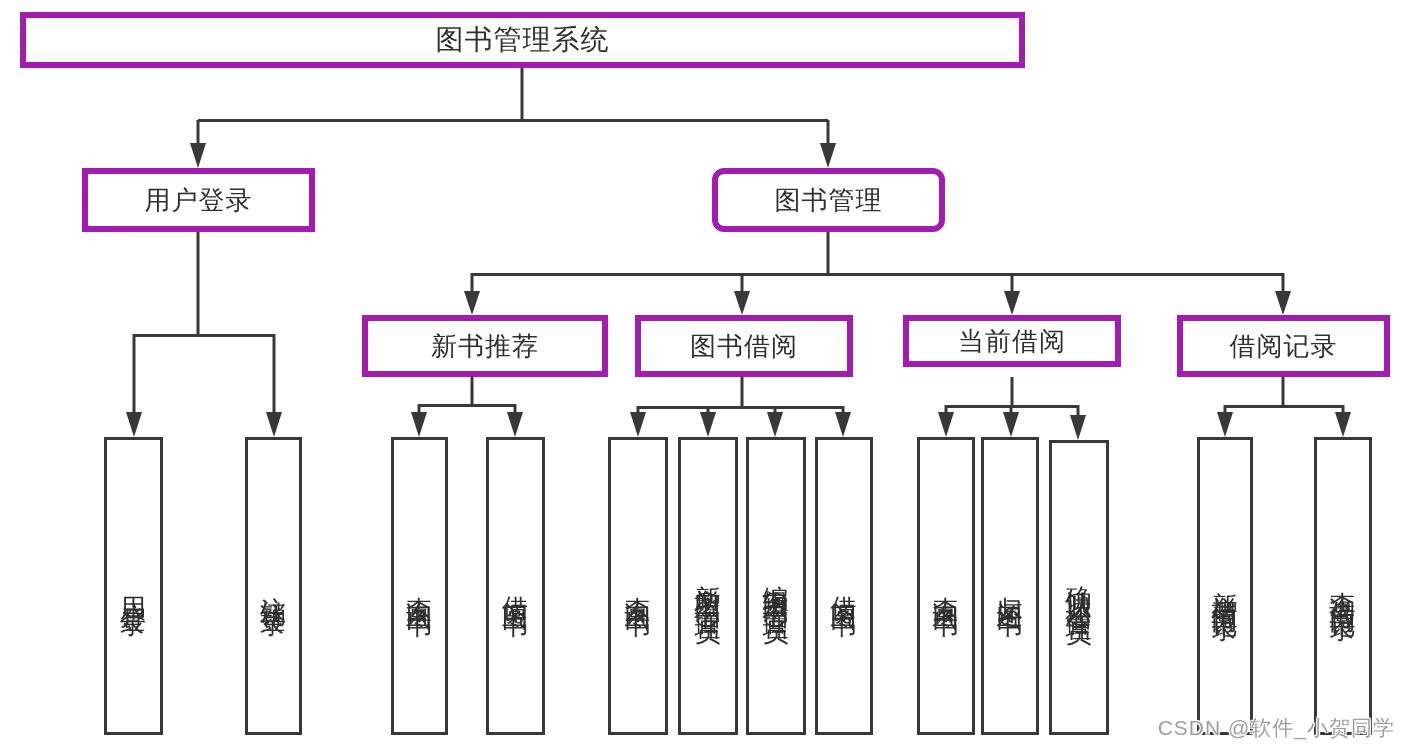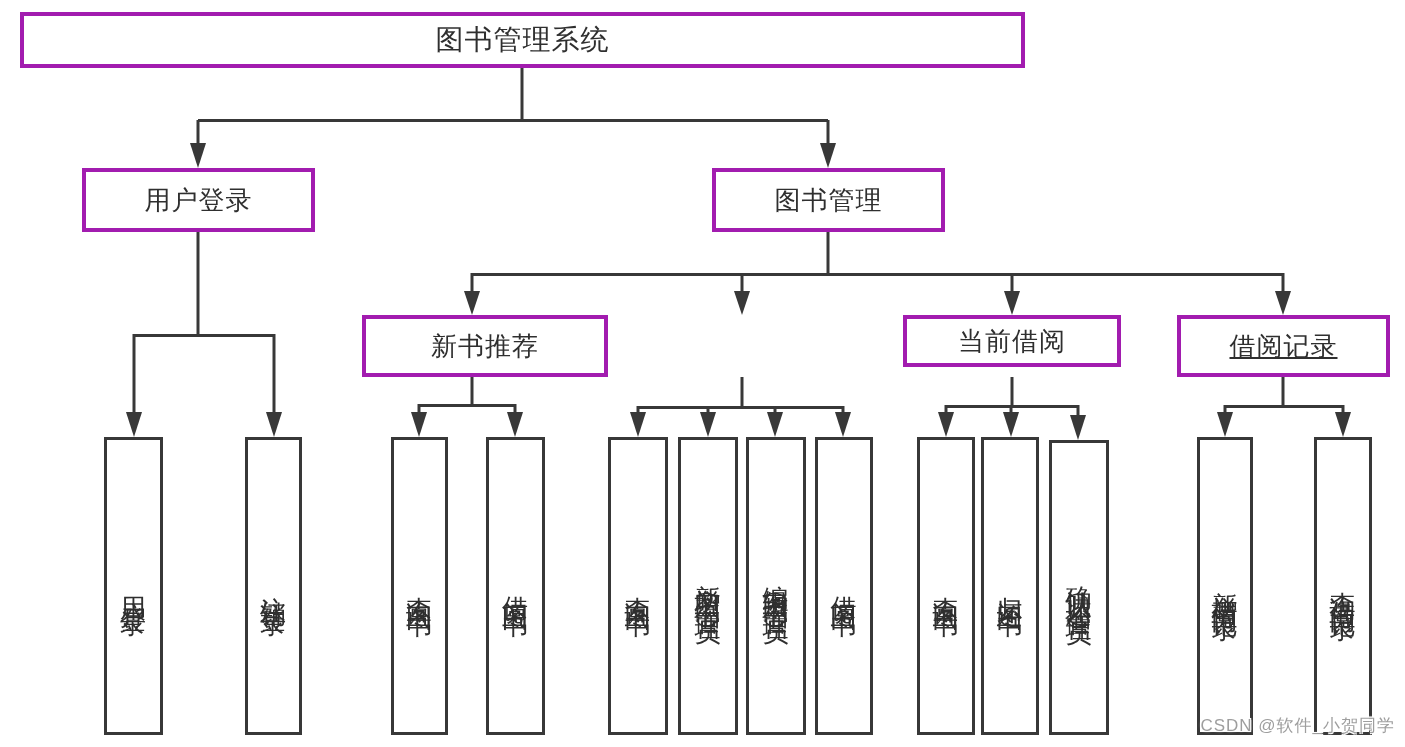--- a/index.html
+++ b/index.html
@@ -15,21 +15,21 @@
     background: #ffffff;
     color: #2f2f2f;
   }
   .wires {
     position: absolute;
     left: 0; top: 0;
     width: 1405px; height: 747px;
   }
   .hbox {
     position: absolute;
-    border: 4px solid #a21caf;
+    border: 6px solid #a21caf;
     background: #ffffff;
     display: flex;
     align-items: center;
     justify-content: center;
     font-size: 26px;
     color: #2f2f2f;
     letter-spacing: 1px;
     white-space: nowrap;
   }
   .hbox.title { font-size: 28px; }
@@ -47,21 +47,21 @@
     font-size: 26px;
     line-height: 1;
     letter-spacing: 5px;
     color: #2f2f2f;
     white-space: nowrap;
   }
   .watermark {
     position: absolute;
     right: 10px;
     top: 714px;
-    font-size: 17px;
+    font-size: 21px;
     color: #9e9e9e;
     letter-spacing: 1px;
     white-space: nowrap;
     text-shadow:
       -1px -1px 0 #ffffff, 1px -1px 0 #ffffff,
       -1px  1px 0 #ffffff, 1px  1px 0 #ffffff,
        0 0 3px #ffffff;
     z-index: 10;
   }
 </style>
@@ -135,25 +135,26 @@
       <polygon points="1003,412 1019,412 1011,437"></polygon>
       <polygon points="1070,415 1086,415 1078,440"></polygon>
       <polygon points="1217,412 1233,412 1225,437"></polygon>
       <polygon points="1335,412 1351,412 1343,437"></polygon>
     </g>
   </svg>
 
   <div class="hbox title" style="left:20px; top:12px; width:1005px; height:56px;">图书管理系统</div>
 
   <div class="hbox" style="left:82px; top:168px; width:233px; height:64px;">用户登录</div>
-  <div class="hbox" style="left:712px; top:168px; width:233px; height:64px;">图书管理</div>
+  <div class="hbox" style="left:712px; top:168px; width:233px; height:64px;border-radius:12px;">图书管理</div>
 
   <div class="hbox" style="left:362px; top:315px; width:246px; height:62px;">新书推荐</div>
+  <div class="hbox" style="left:635px; top:315px; width:218px; height:62px;">图书借阅</div>
   <div class="hbox" style="left:903px; top:315px; width:218px; height:52px;">当前借阅</div>
-  <div class="hbox" style="left:1177px; top:315px; width:213px; height:62px;text-decoration:underline;">借阅记录</div>
+  <div class="hbox" style="left:1177px; top:315px; width:213px; height:62px;">借阅记录</div>
 
   <div class="vbox" style="left:104px; top:437px; width:59px; height:298px;">
     <span class="vtext">用户登录</span>
   </div>
   <div class="vbox" style="left:245px; top:437px; width:57px; height:298px;">
     <span class="vtext">注销登录</span>
   </div>
 
   <div class="vbox" style="left:391px; top:437px; width:57px; height:298px;">
     <span class="vtext">查询图书</span>

